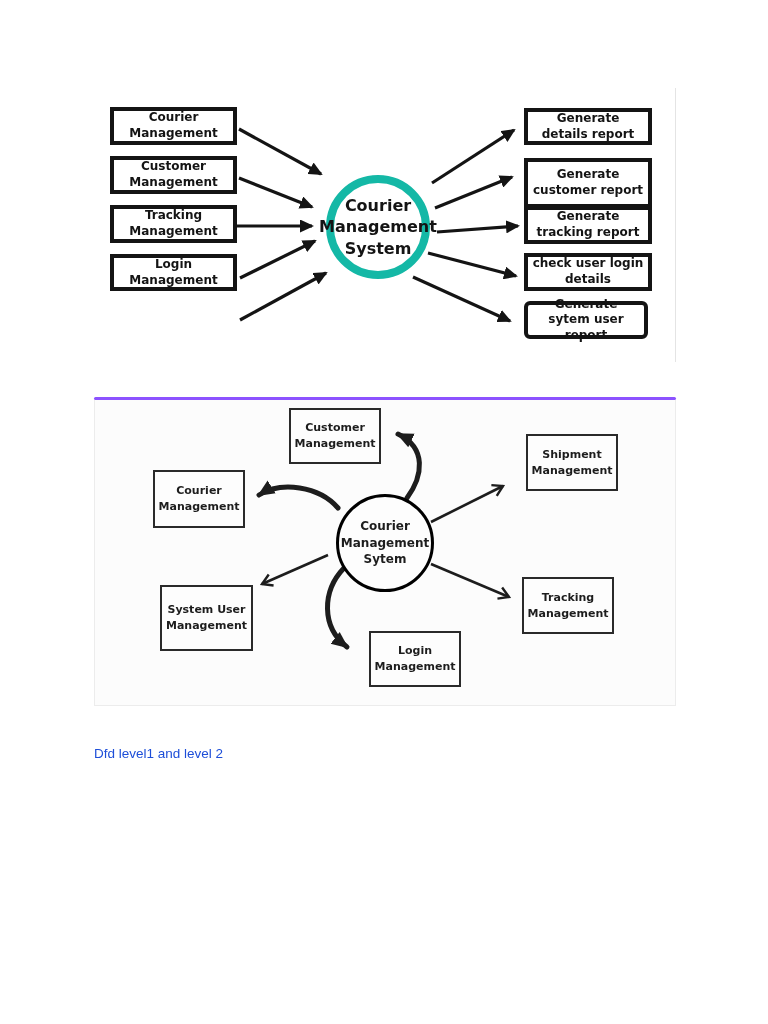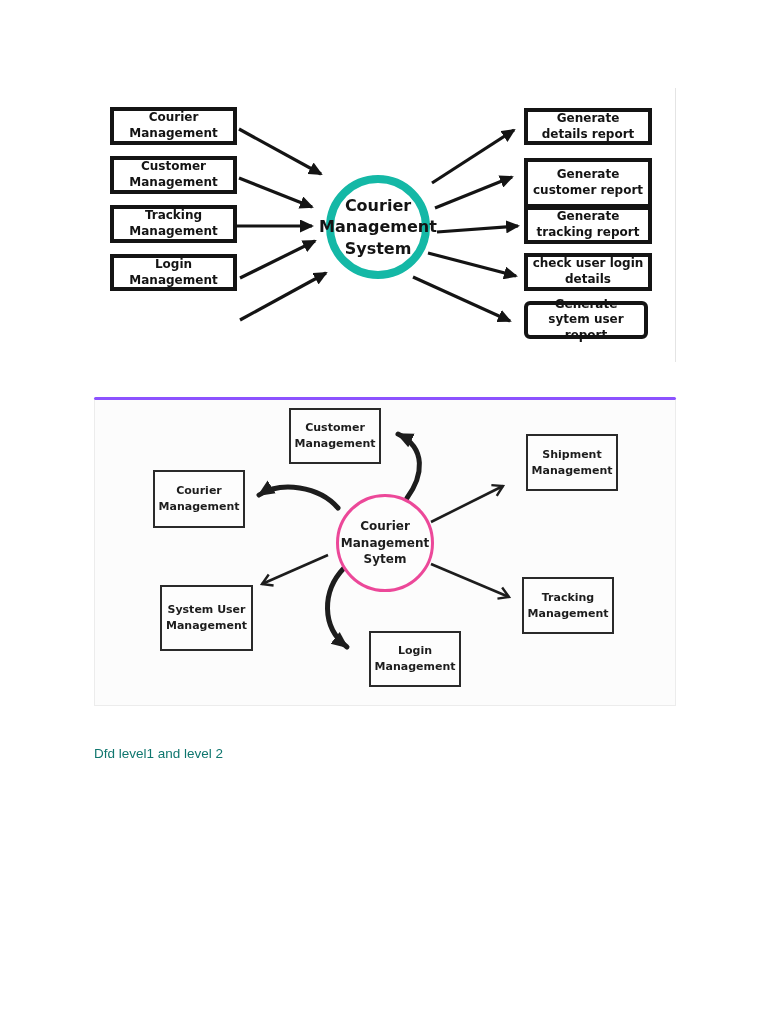--- a/index.html
+++ b/index.html
@@ -32,29 +32,29 @@
   
   .d2 { left:94px; top:400px; width:582px; height:306px; background:#fcfcfc;
         border-left:1px solid #ececec; border-right:1px solid #ececec; border-bottom:1px solid #ececec; }
   .d2 .box {
     position:absolute; background:#fdfdfd; border:2px solid #2a2a2a;
     display:flex; align-items:center; justify-content:center; text-align:center;
     font-weight:700; font-size:11px; line-height:1.45; color:#1d1d1d; padding:2px 4px;
   }
   .d2 .circle {
     position:absolute; left:241px; top:94px; width:98px; height:98px;
-    background:#fdfdfd; border:3px solid #ec4899; border-radius:50%;
+    background:#fdfdfd; border:3px solid #000000; border-radius:50%;
     display:flex; align-items:center; justify-content:center; text-align:center;
     font-weight:700; font-size:12px; line-height:1.4; color:#1d1d1d; padding:5px;
   }
 
   
   .caption {
     position:absolute; left:94px; top:746px; font-family:"Liberation Sans", sans-serif;
-    font-size:13.5px; color:#0f766e; font-weight:400;
+    font-size:13.5px; color:#1d4ed8; font-weight:400;
   }
 </style>
 </head>
 <body>
 
 <div class="page">
 
   <section class="block d1">
 
     <svg class="arrow-layer" width="582" height="274" viewBox="0 0 582 274">

